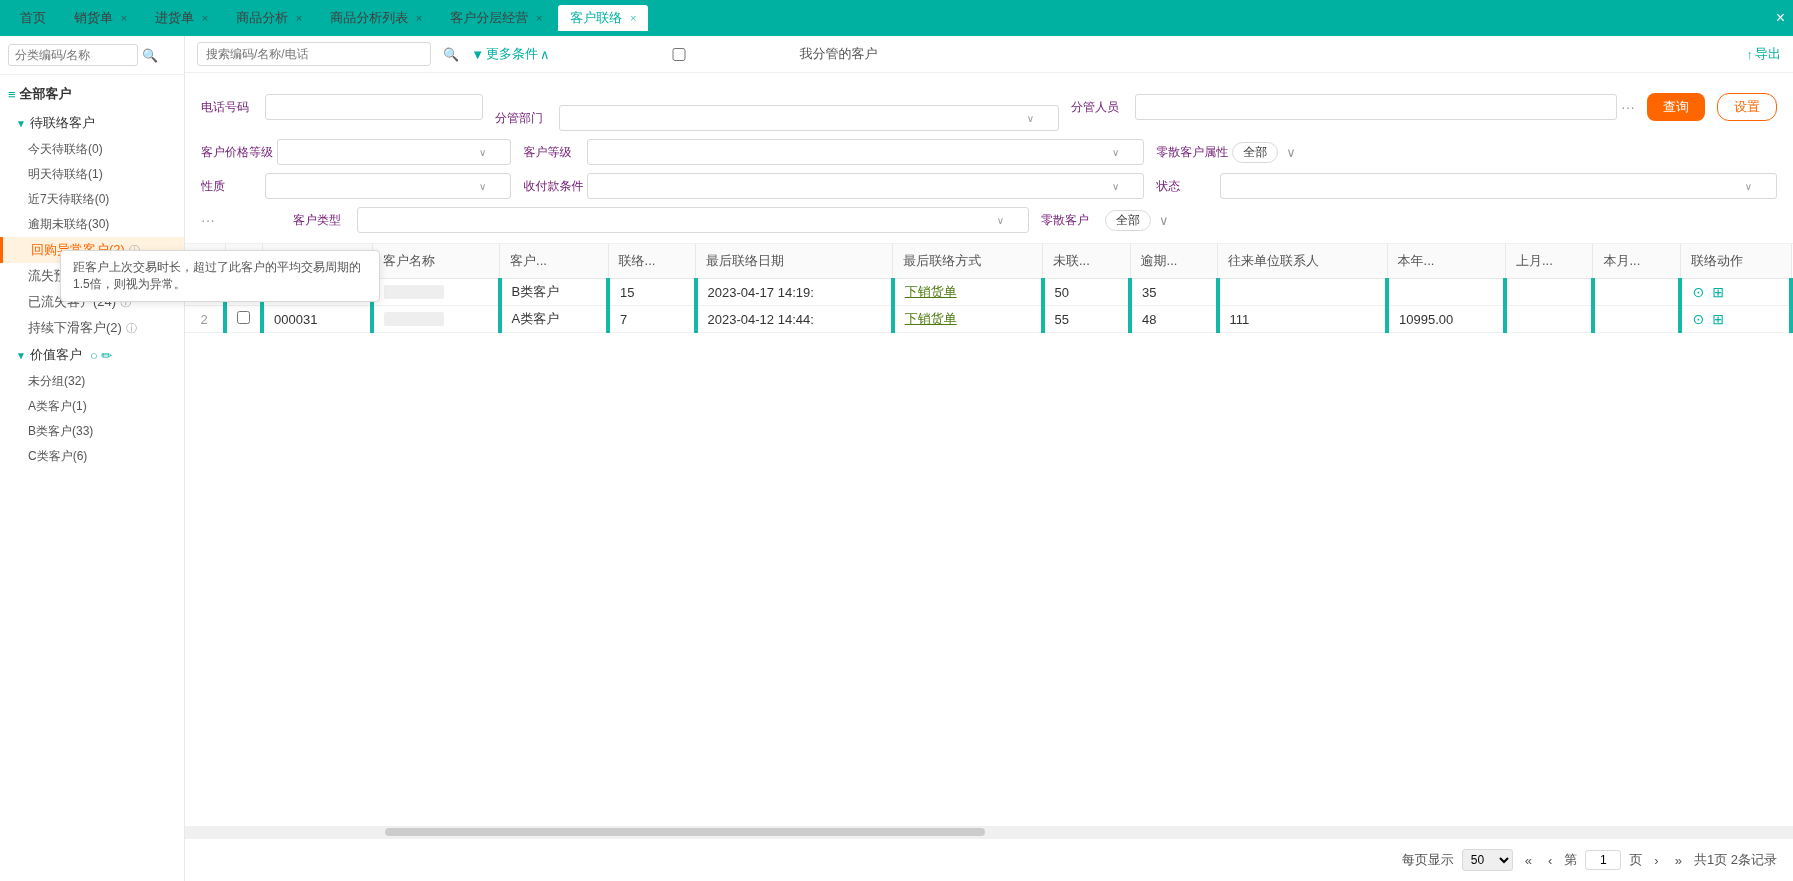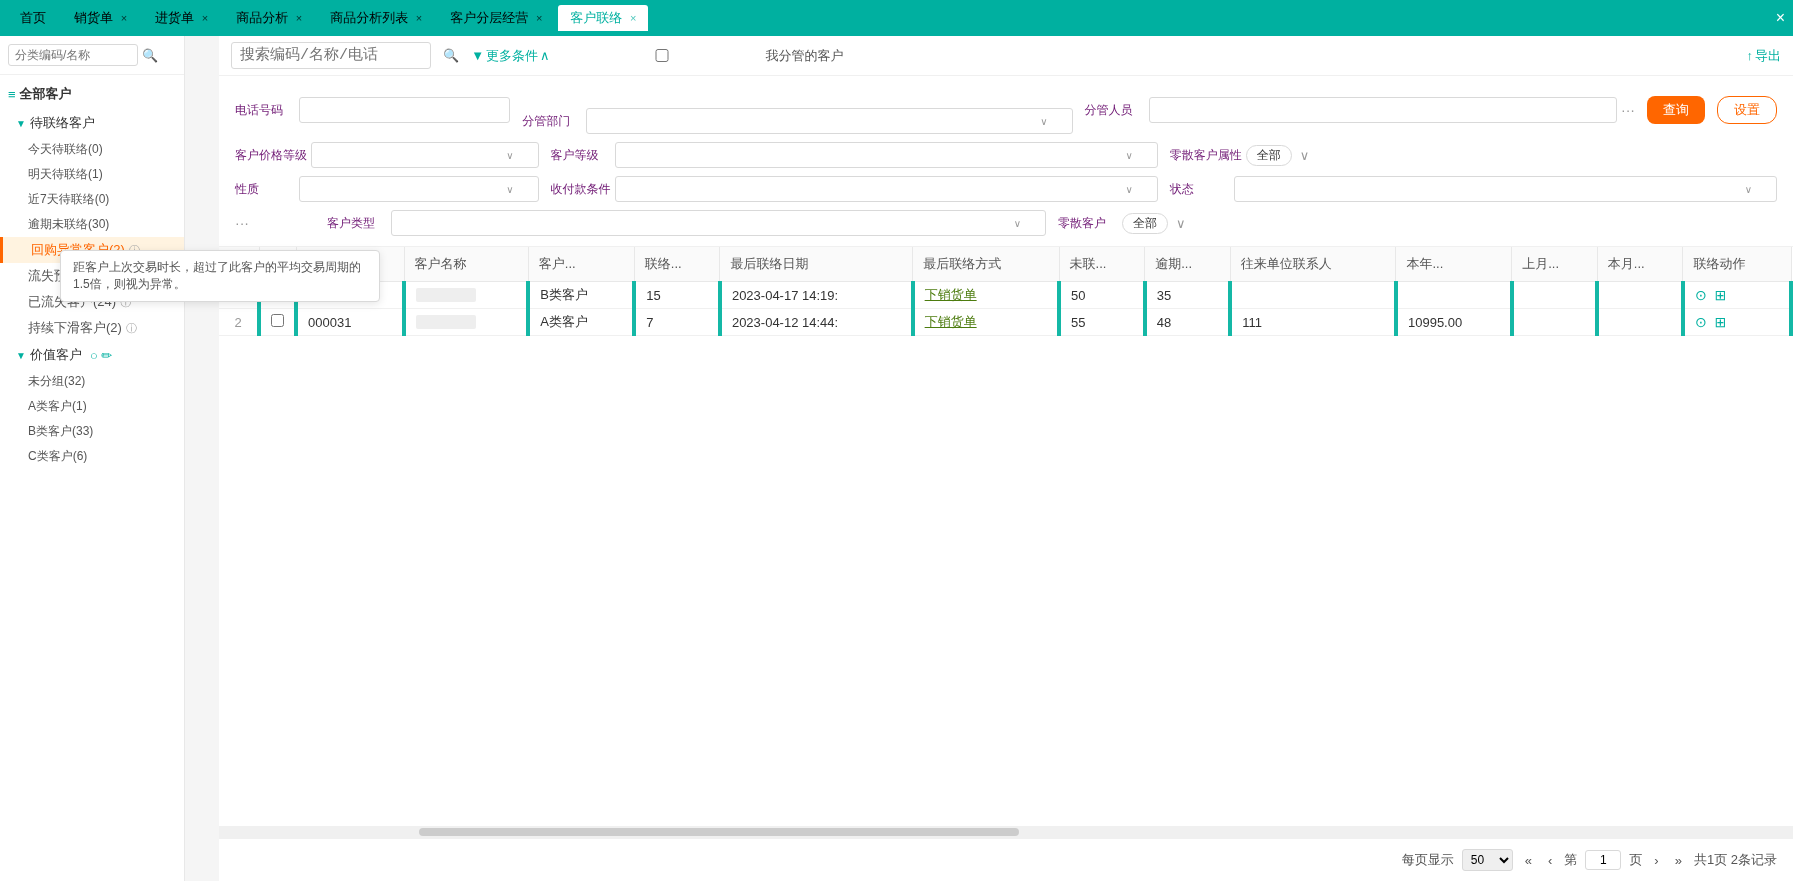--- a/index.html
+++ b/index.html
@@ -9,21 +9,21 @@
     .top-nav {
       background: #00b0a0;
       height: 36px;
       display: flex;
       align-items: center;
       padding: 0 8px;
       gap: 4px;
       position: relative;
     }
     .top-nav .nav-item {
-      color: #000000;
+      color: #404040;
       padding: 4px 12px;
       cursor: pointer;
       border-radius: 3px;
       white-space: nowrap;
       font-size: 13px;
     }
     .top-nav .nav-item.active {
       background: #fff;
       color: #00b0a0;
       border-radius: 3px 3px 0 0;
@@ -38,21 +38,20 @@
       right: 8px;
       color: #fff;
       cursor: pointer;
       font-size: 16px;
     }
 
     
     .main-layout {
       display: flex;
       height: calc(881px - 36px);
-      gap: 34px;
     }
 
     
     .sidebar {
       width: 185px;
       min-width: 185px;
       background: #fff;
       border-right: 1px solid #e8e8e8;
       display: flex;
       flex-direction: column;
@@ -159,24 +158,23 @@
       padding: 6px 12px;
       display: flex;
       align-items: center;
       gap: 12px;
       border-bottom: 1px solid #f0f0f0;
     }
     .filter-bar input {
       border: 1px solid #d9d9d9;
       border-radius: 3px;
       padding: 4px 8px;
-      width: 200px;
-      font-size: 15px;
+      width: 234px;
+      font-size: 12px;
       outline: none;
-      font-family: Liberation Mono, monospace;
     }
     .filter-bar .search-btn {
       color: #00b0a0;
       cursor: pointer;
     }
     .filter-bar .more-filter {
       color: #00b0a0;
       cursor: pointer;
       display: flex;
       align-items: center;

